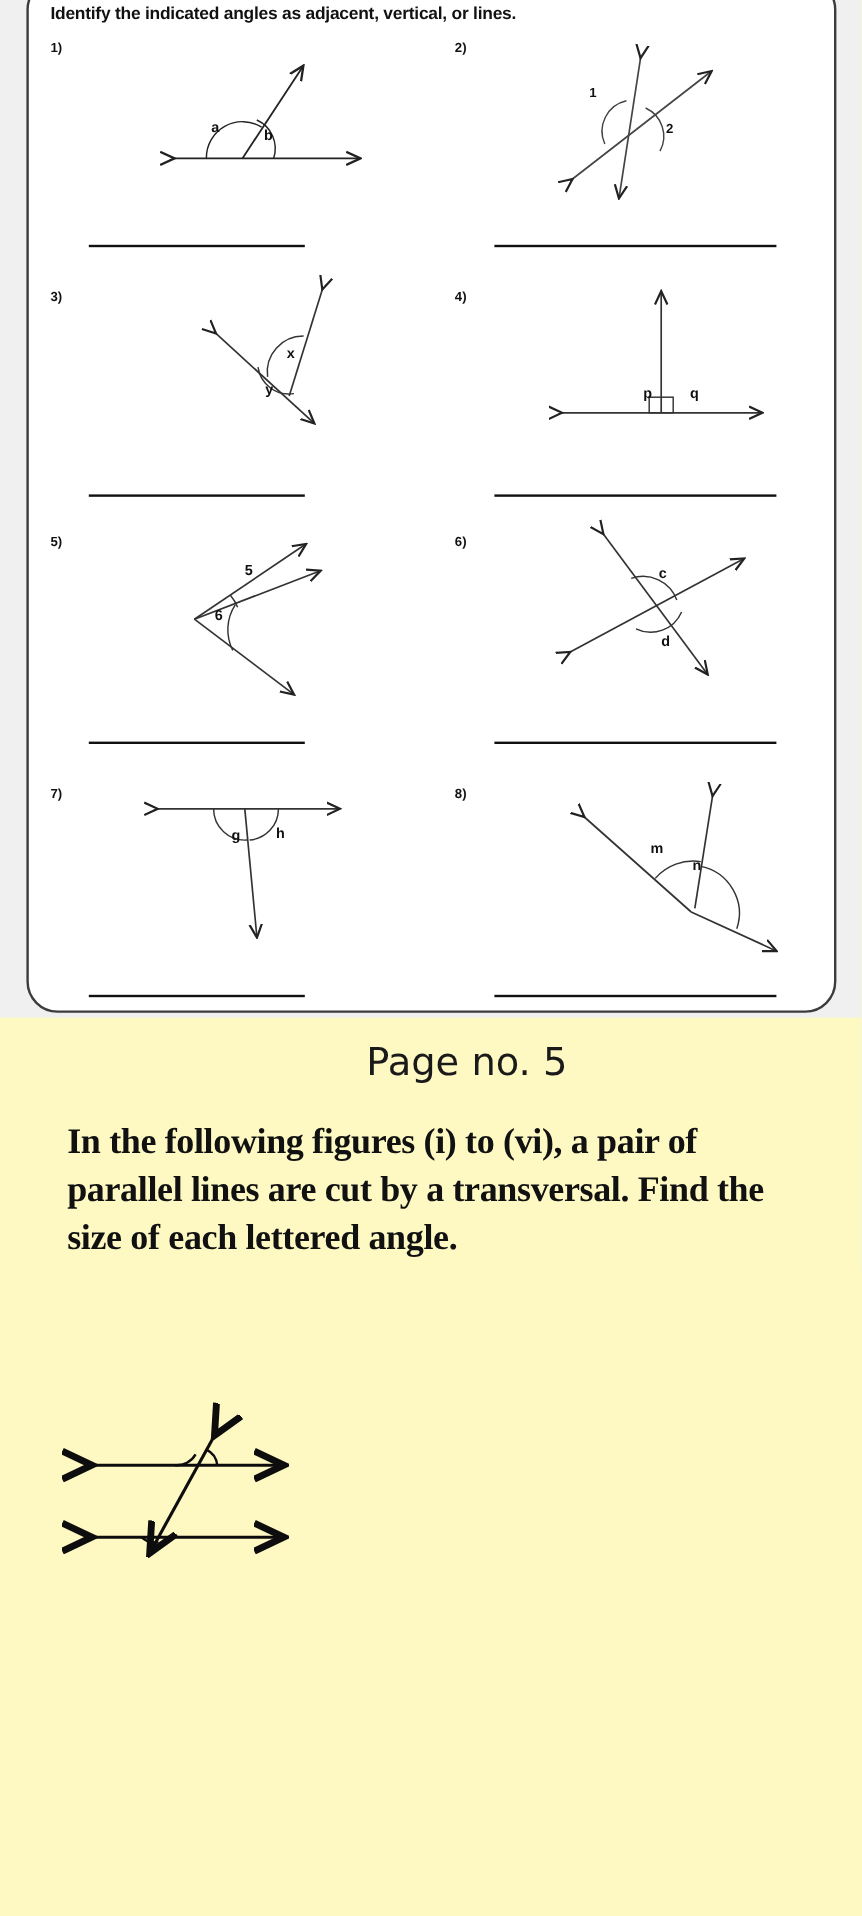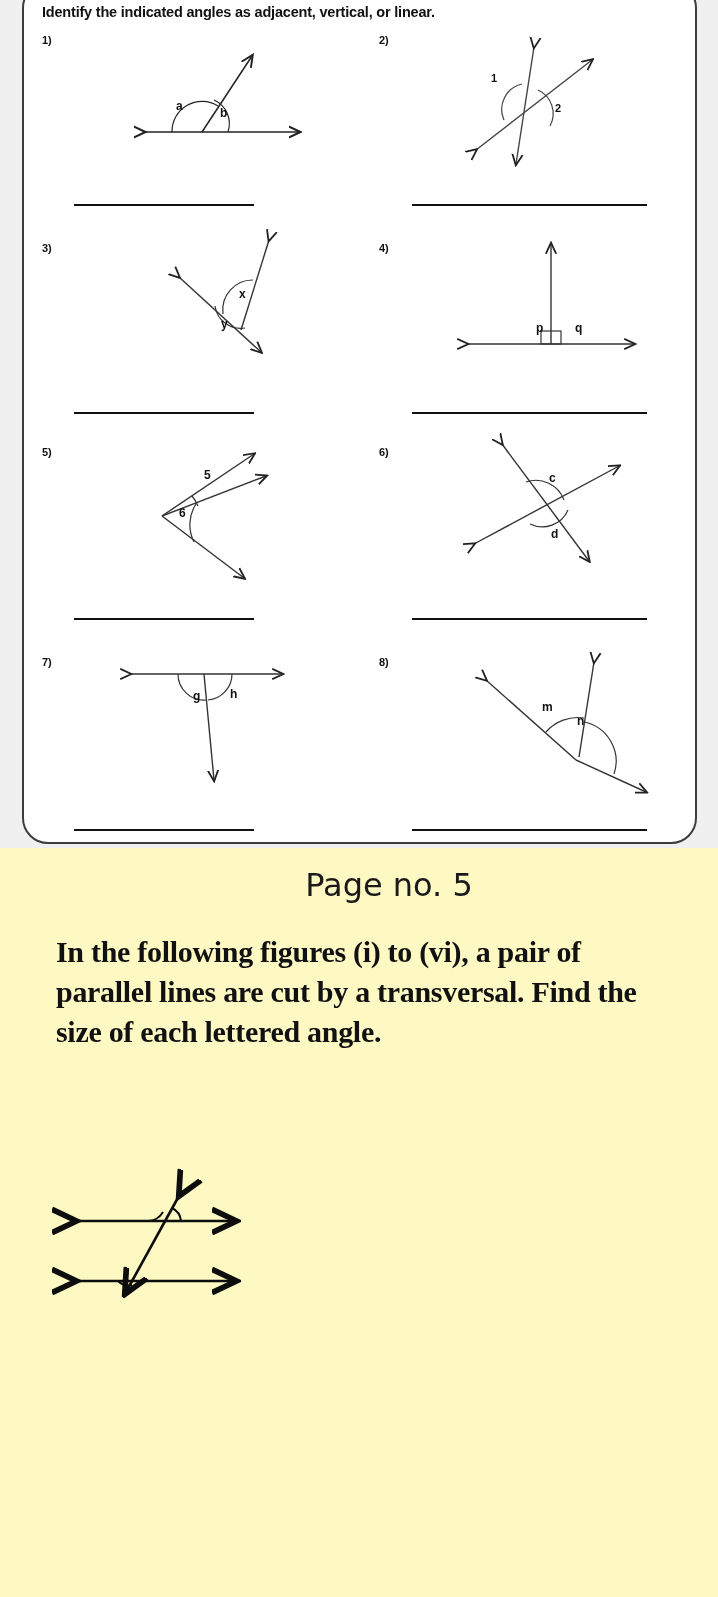--- a/index.html
+++ b/index.html
@@ -67,21 +67,21 @@
   .pfig svg{display:block;overflow:visible;}
 </style>
 </head>
 <body>
 
 <div class="page">
 
   <div class="card">
     <div class="card-inner">
 
-      <div class="ws-title">Identify the indicated angles as adjacent, vertical, or linear.</div>
+      <div class="ws-title">Identify the indicated angles as adjacent, vertical, or lines.</div>
 
       <div class="qnum" style="left:18px;top:50px;">1)</div>
 
       <div class="figbox" style="left:90px;top:60px;">
         <svg width="210" height="125" viewBox="0 0 210 125">
           <defs>
             <marker id="ah" markerWidth="9" markerHeight="9" refX="7" refY="4.5" orient="auto">
               <path d="M0,0.8 L8,4.5 L0,8.2" fill="none" stroke="#222" stroke-width="1.3"></path>
             </marker>
           </defs>

